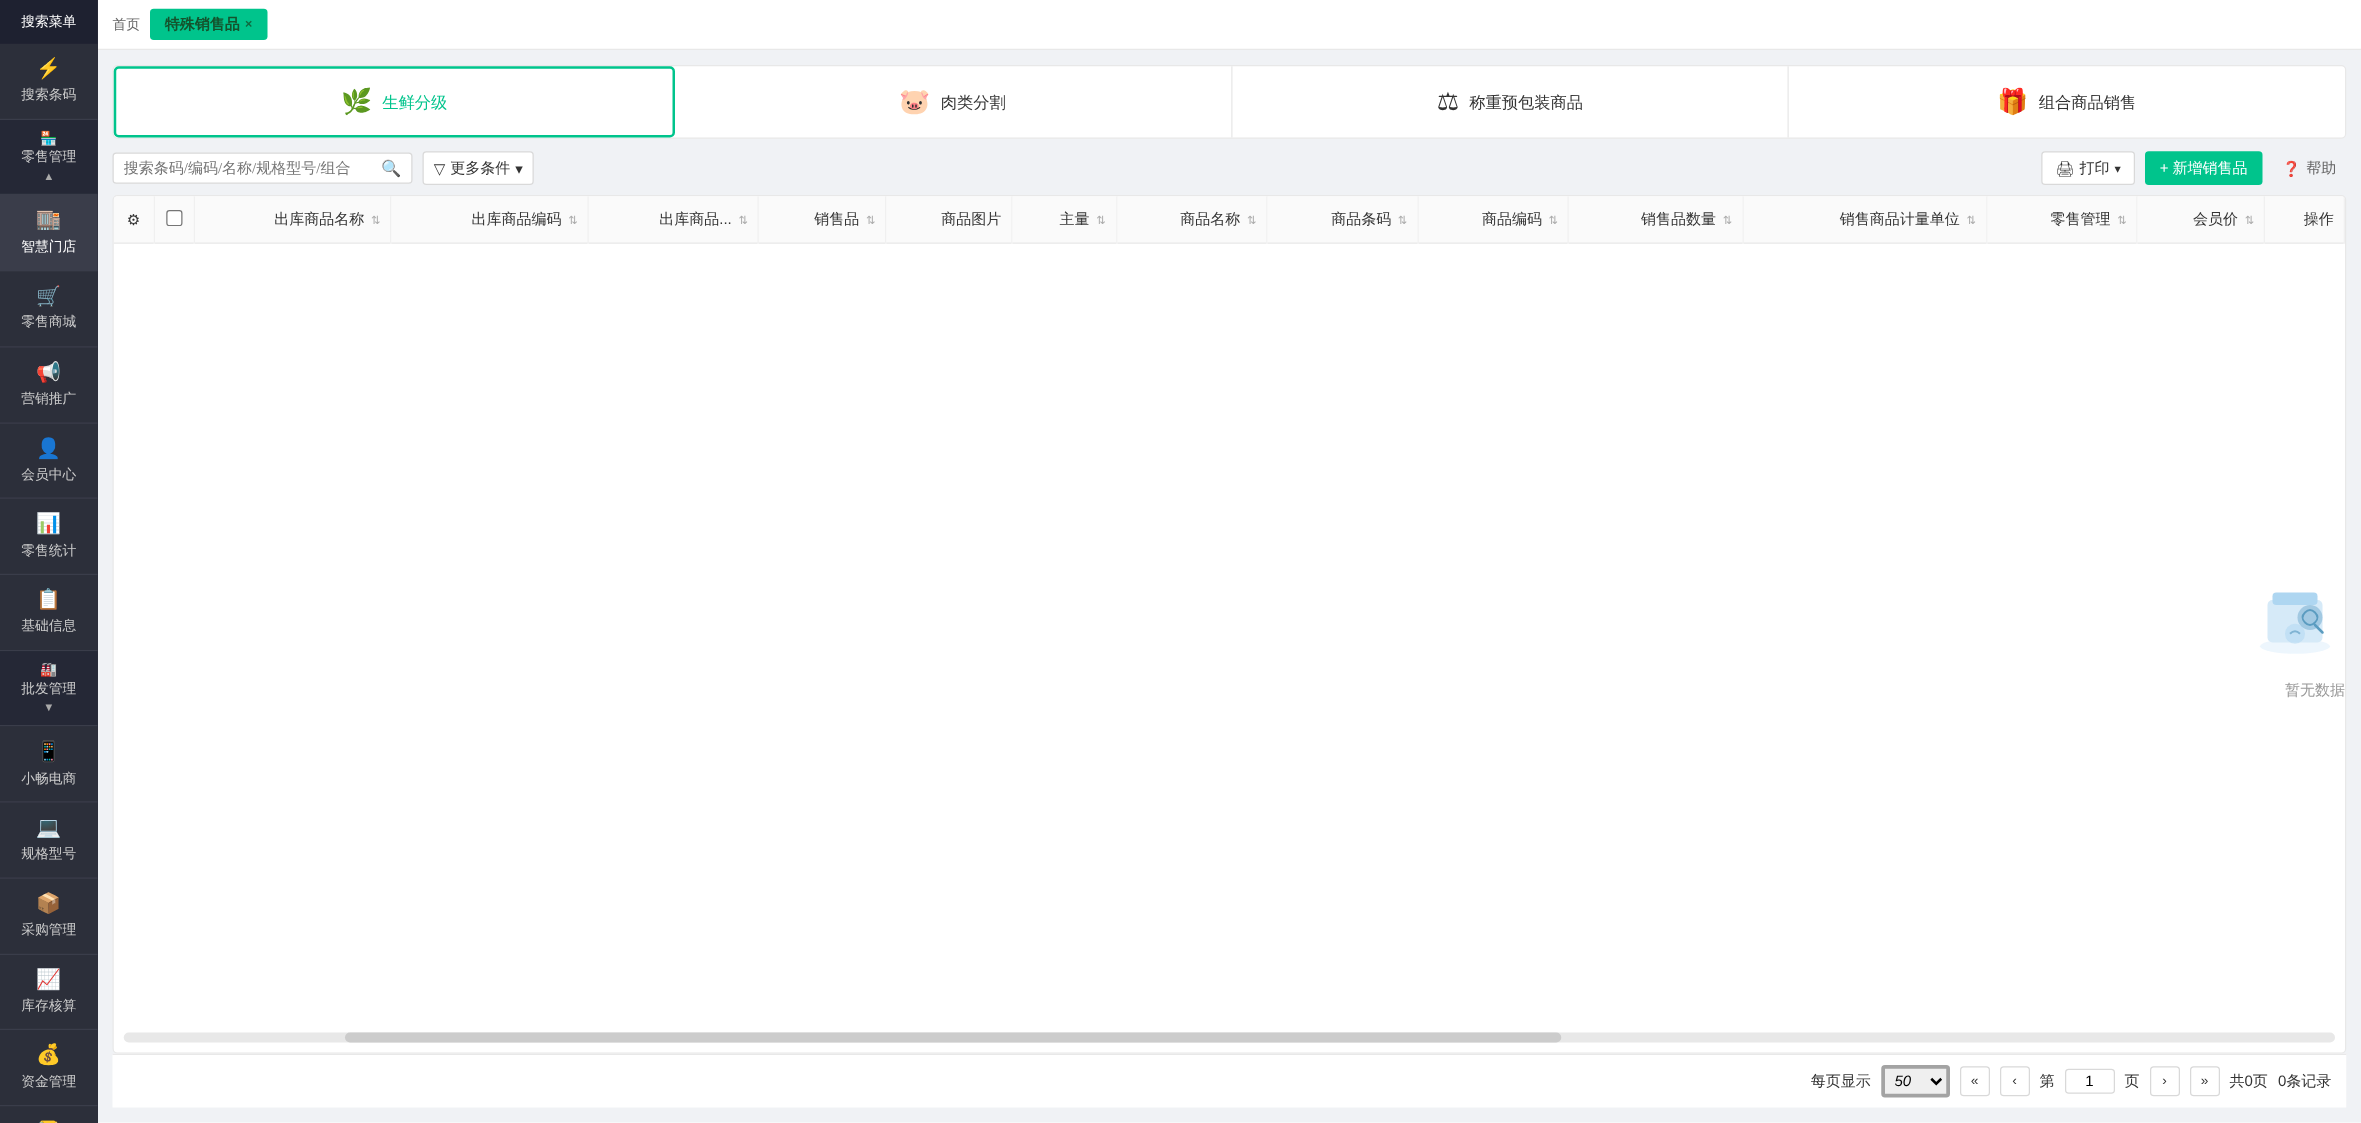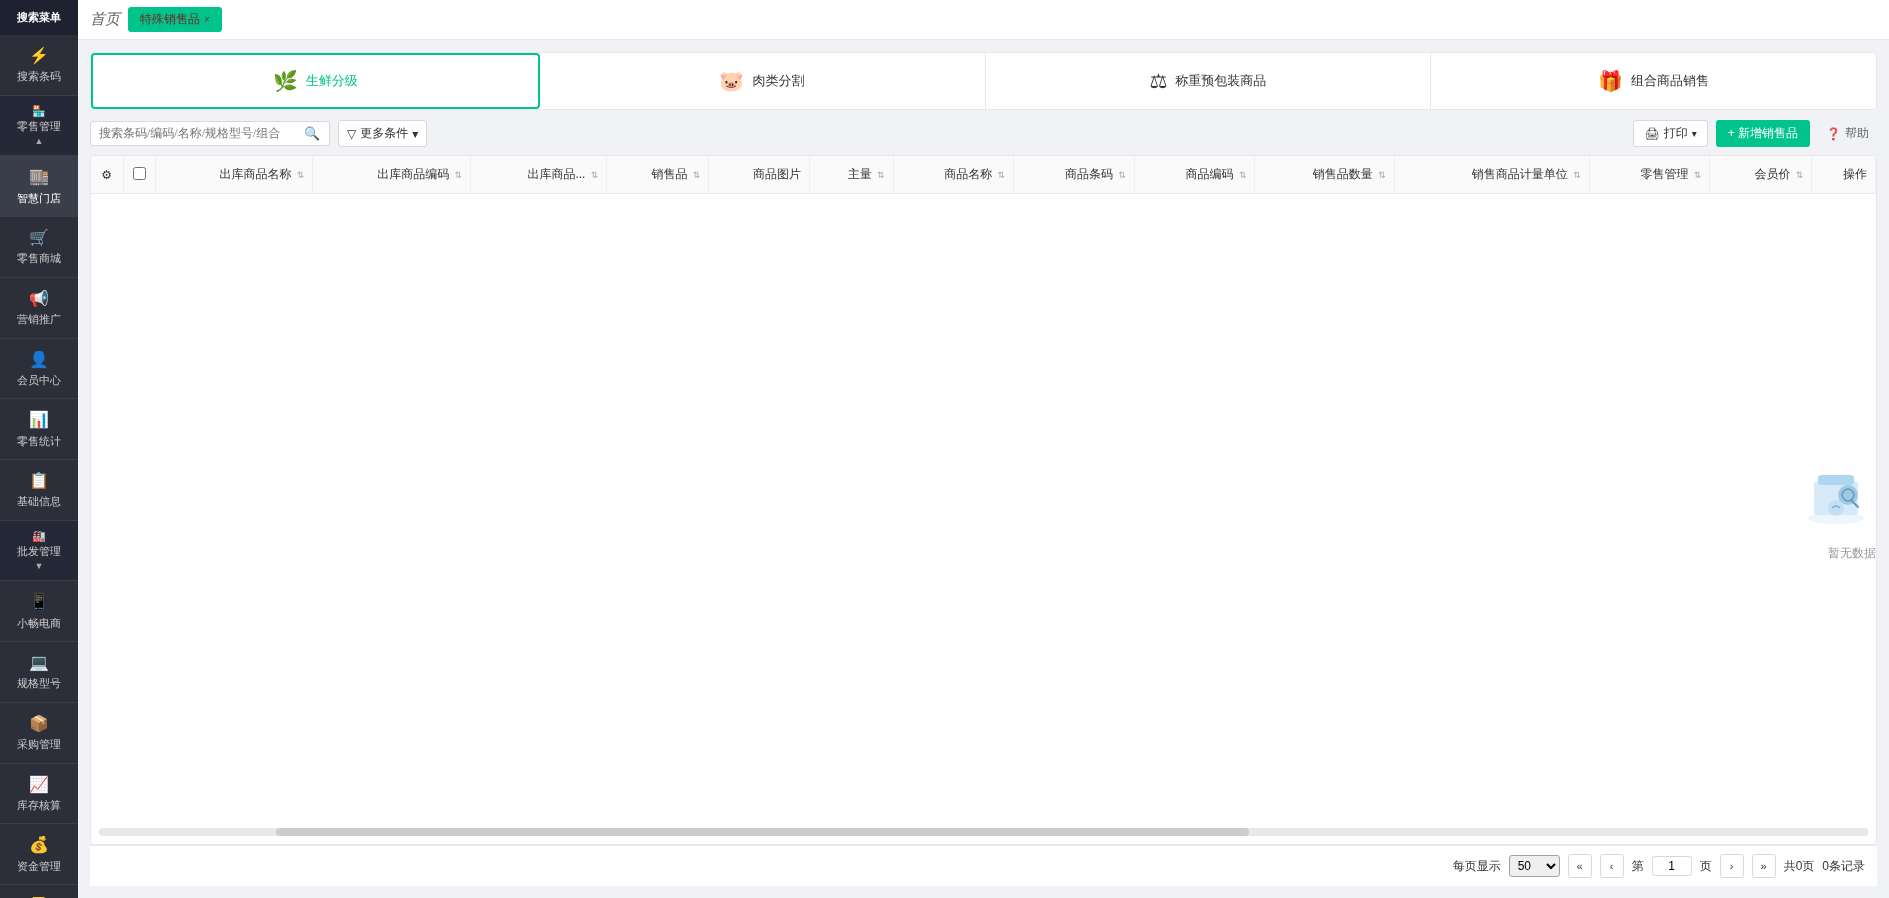--- a/index.html
+++ b/index.html
@@ -16,21 +16,21 @@
       height: 100%;
       overflow-y: auto;
       overflow-x: hidden;
     }
     .sidebar-logo {
       background: #1e2130;
       color: #fff;
       text-align: center;
       padding: 10px 4px;
       font-size: 11px;
-      font-weight: bold;
+      font-weight: normal;
       height: 40px;
       display: flex;
       align-items: center;
       justify-content: center;
     }
     .sidebar-item {
       display: flex;
       flex-direction: column;
       align-items: center;
       justify-content: center;
@@ -71,31 +71,32 @@
     
     .topbar {
       background: #fff;
       border-bottom: 1px solid #e8e8e8;
       display: flex;
       align-items: center;
       padding: 0 12px;
       height: 40px;
       flex-shrink: 0;
     }
-    .topbar-breadcrumb { font-size: 15px; color: #666; display: flex; align-items: center; gap: 6px; font-style: italic; }
+    .topbar-breadcrumb { font-size: 11px; color: #666; display: flex; align-items: center; gap: 6px; }
     .topbar-tab {
       background: #00c48c;
-      color: #7f1d1d;
+      color: #14532d;
       padding: 4px 12px;
       border-radius: 3px;
       font-size: 12px;
       cursor: pointer;
       display: flex;
       align-items: center;
       gap: 4px;
+      font-weight: bold;
     }
     .topbar-tab .close { font-size: 10px; opacity: 0.8; cursor: pointer; }
 
     
     .content {
       flex: 1;
       padding: 12px;
       overflow: hidden;
       display: flex;
       flex-direction: column;
@@ -258,24 +259,25 @@
       justify-content: flex-end;
       padding: 8px 12px;
       background: #fff;
       border-top: 1px solid #e8e8e8;
       gap: 8px;
       flex-shrink: 0;
       font-size: 12px;
       color: #333;
     }
     .page-size-select {
-      border: 1px solid #a3a3a3;
+      border: 3px solid #a3a3a3;
       border-radius: 3px;
       padding: 2px 4px;
       font-size: 12px;
+      font-style: italic;
     }
     .page-nav-btn {
       width: 24px;
       height: 24px;
       border: 1px solid #d9d9d9;
       border-radius: 3px;
       background: #fff;
       cursor: pointer;
       display: flex;
       align-items: center;

